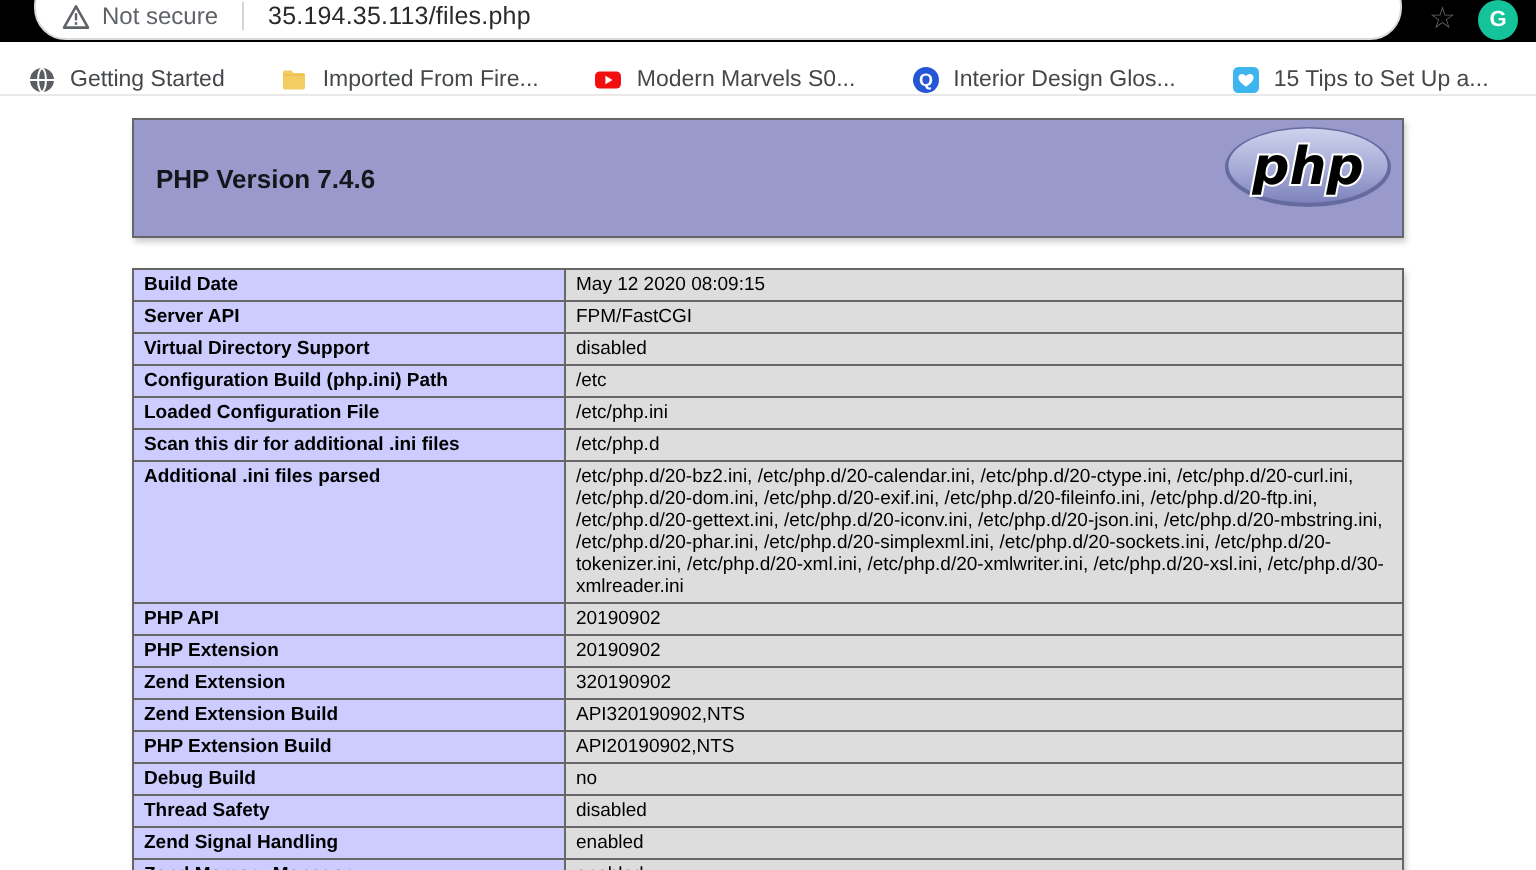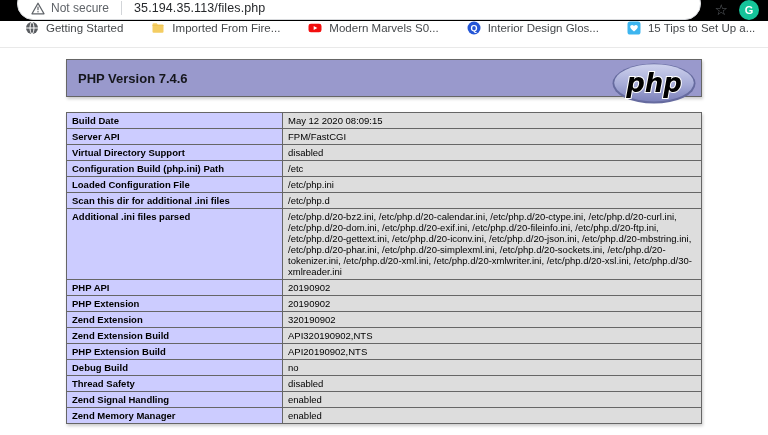--- a/index.html
+++ b/index.html
@@ -31,32 +31,32 @@
   }
   .ext-badge {
     position: absolute; right: 9px; top: 0px;
     width: 20px; height: 20px; border-radius: 50%;
     background: #15c39a; color: #fff;
     font-size: 11px; font-weight: bold;
     display: flex; align-items: center; justify-content: center;
   }
   .bookmarks {
     height: 27px; background: #fff;
-    display: flex; align-items: flex-start;
-    padding-left: 25px; gap: 28px;
+    display: flex; align-items: flex-end;
+    padding-left: 14px; gap: 28px;
     border-bottom: 1px solid #e9e9e9;
     white-space: nowrap; overflow: hidden;
   }
   .bm { display: flex; align-items: center; gap: 7px; font-size: 11.5px; color: #45484b; cursor: pointer; }
   .bm svg { display: block; flex: 0 0 auto; }
 
   
   .page { padding-top: 11px; }
   .php-header {
-    width: 636px; height: 38px; margin: 0 auto 15px auto;
+    width: 636px; height: 60px; margin: 0 auto 15px auto;
     background: var(--header_bg, #9999cc);
     border: 1px solid var(--border, #666666);
     box-shadow: 1px 2px 3px #ccc;
     position: relative; display: flex; align-items: center;
   }
   .php-header h1 {
     margin: 0 0 0 11px; font-size: 13px; font-weight: bold; color: #15161c;
   }
   .php-logo { position: absolute; right: 5px; top: 3px; }
 

